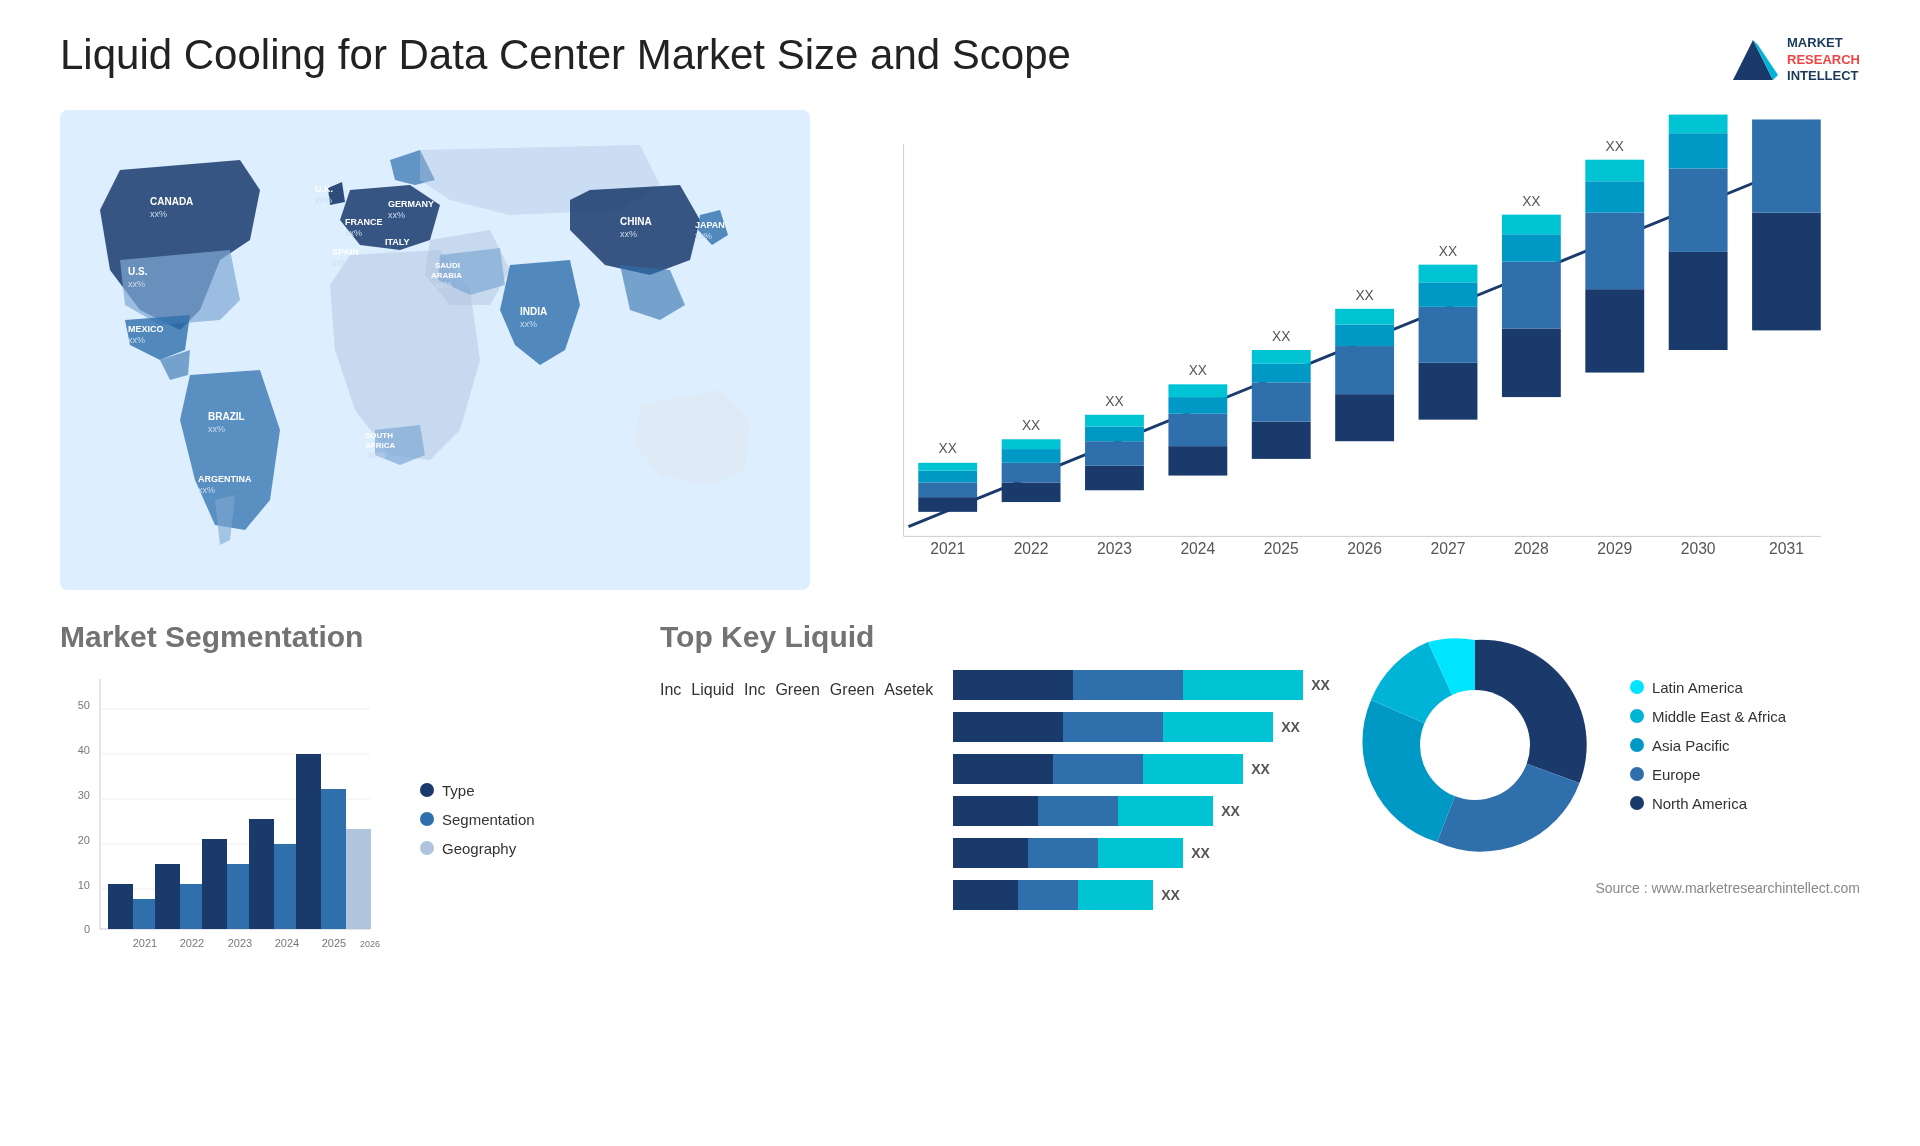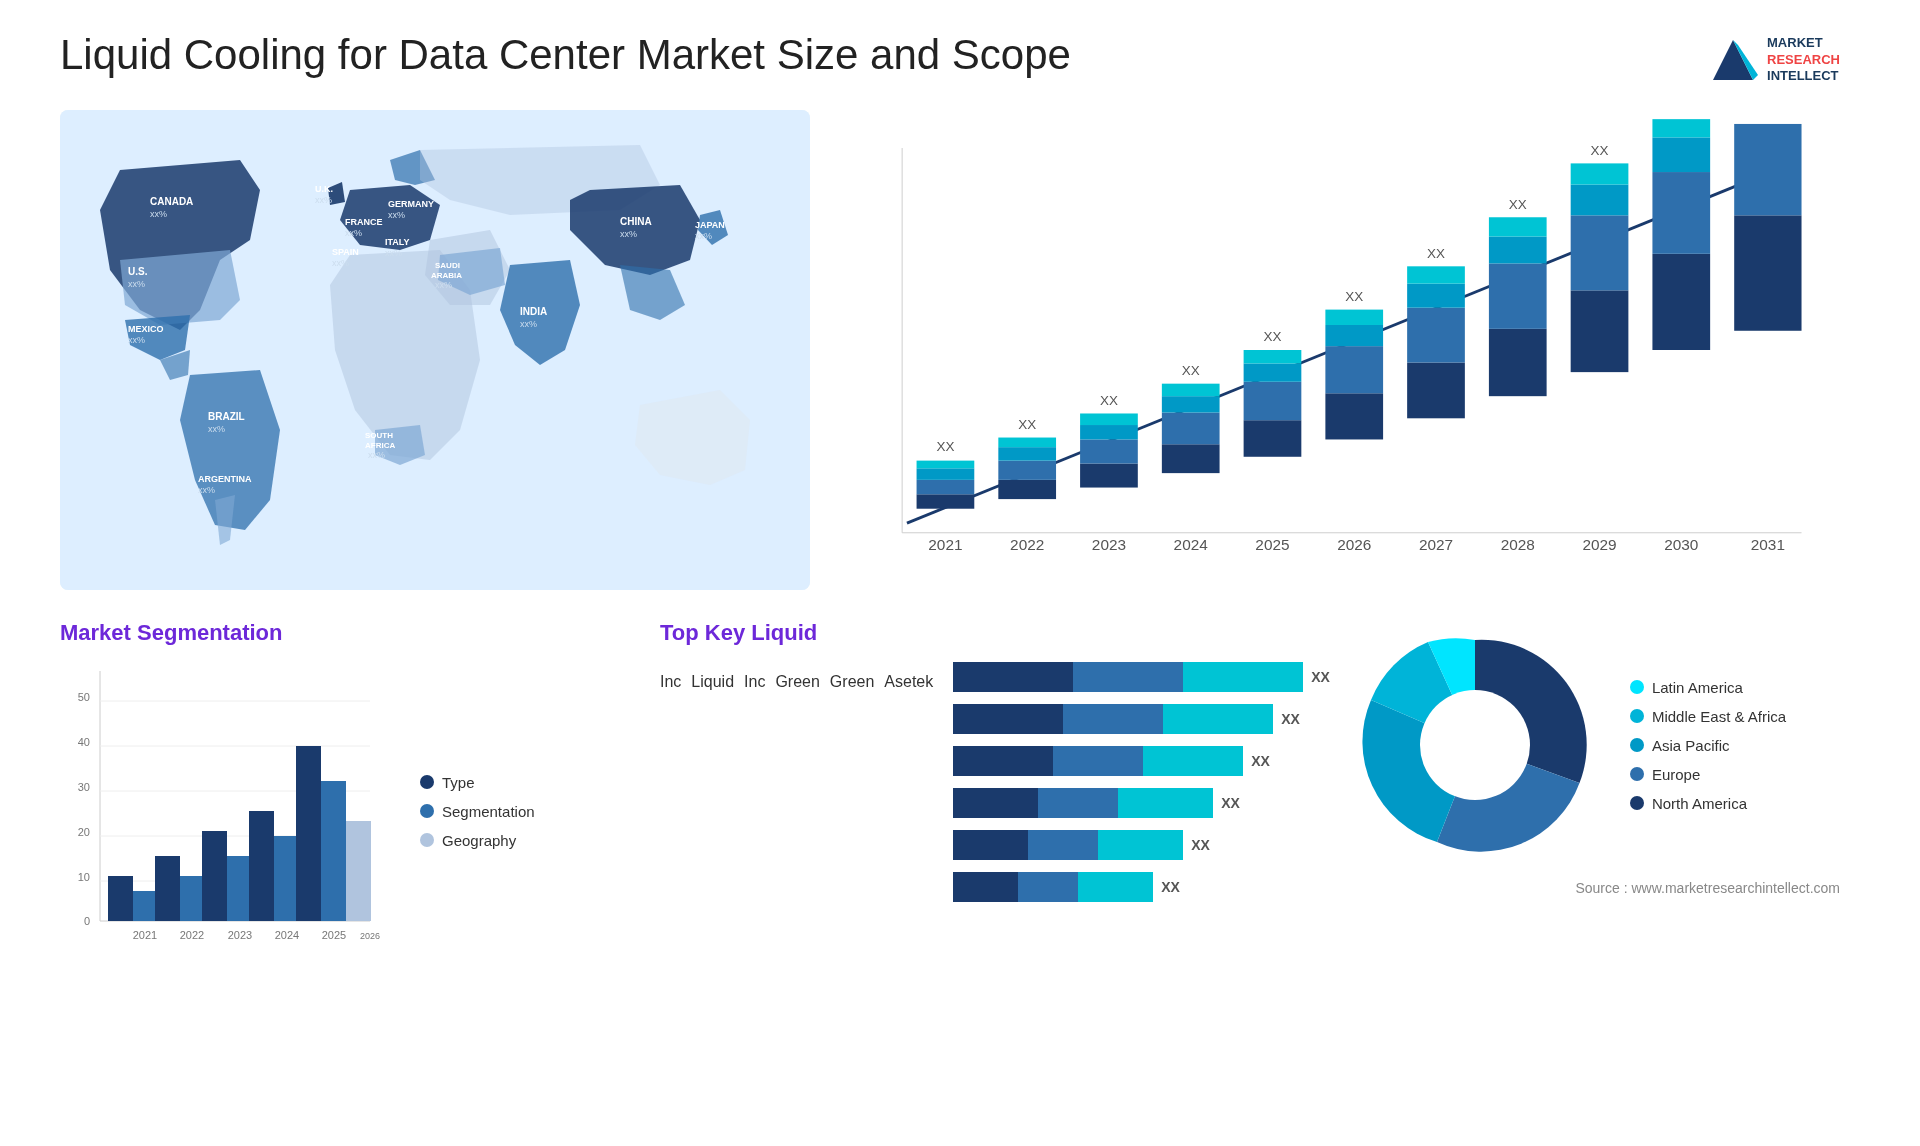--- a/index.html
+++ b/index.html
@@ -6,21 +6,21 @@
     body {
       font-family: Arial, sans-serif;
       background: #fff;
       width: 1920px;
       min-height: 1146px;
       overflow-x: hidden;
     }
     .page-container {
       width: 1920px;
       min-height: 1146px;
-      padding: 30px 80px 20px 60px;
+      padding: 30px 60px 20px 60px;
       background: #fff;
     }
     
     .header {
       display: flex;
       justify-content: space-between;
       align-items: flex-start;
       margin-bottom: 20px;
     }
     .page-title {
@@ -85,23 +85,23 @@
       flex: 0 0 580px;
     }
     .key-players-section {
       flex: 0 0 660px;
     }
     .regional-section {
       flex: 1;
     }
 
     .section-title {
-      font-size: 22px;
+      font-size: 30px;
       font-weight: 700;
-      color: #6d28d9;
+      color: #737373;
       margin-bottom: 15px;
     }
 
     
     .players-list {
       display: flex;
       gap: 20px;
     }
     .player-names {
       display: flex;

